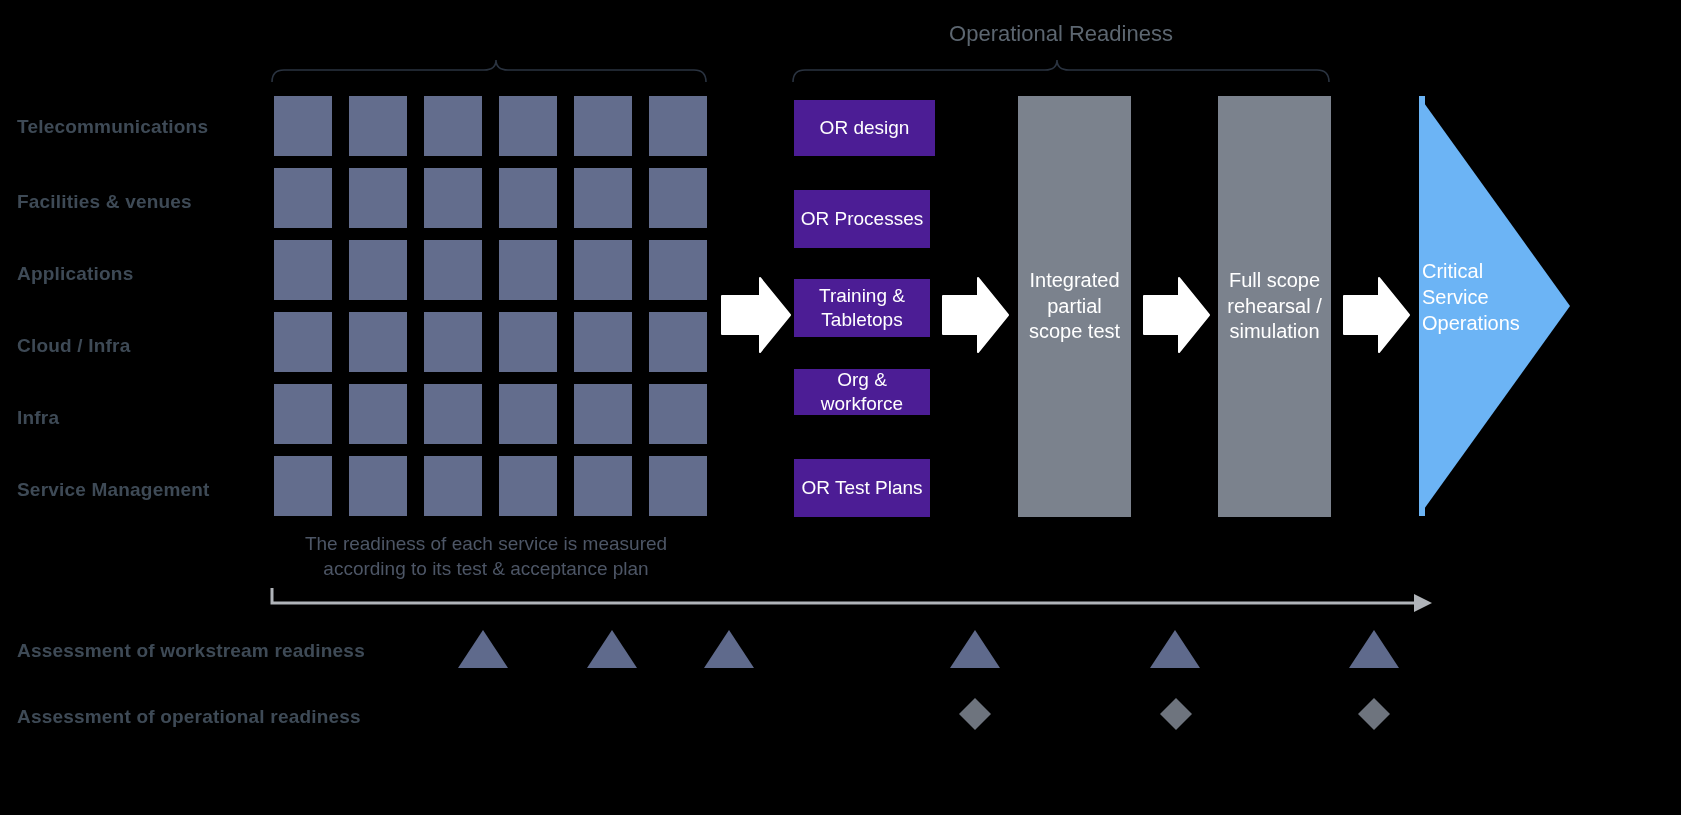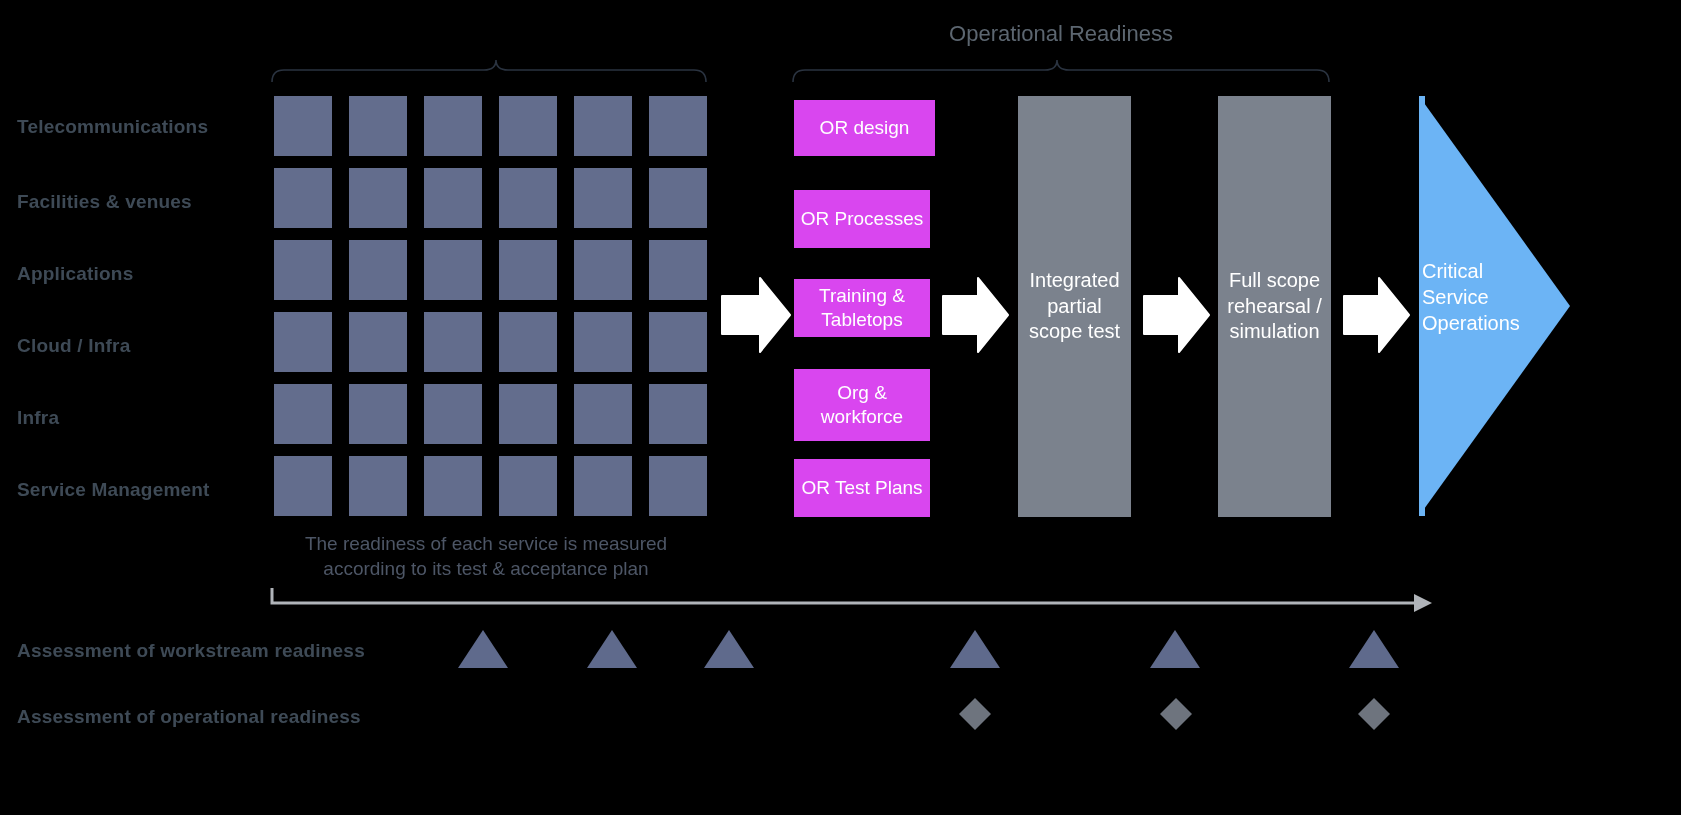--- a/index.html
+++ b/index.html
@@ -37,21 +37,21 @@
 
   
   .cell {
     position: absolute;
     background: #636d8d;
   }
 
   
   .or-box {
     position: absolute;
-    background: #d946ef;
+    background: #4c1d95;
     color: #ffffff;
     font-size: 19px;
     display: flex;
     align-items: center;
     justify-content: center;
     text-align: center;
     line-height: 1.25;
     box-sizing: border-box;
     padding: 2px 4px;
   }
@@ -188,21 +188,21 @@
     <div>The readiness of each service is measured</div>
     <div>according to its test &amp; acceptance plan</div>
   </div>
 
   <div class="or-box" style="left:794px; top:100px; width:141px; height:56px;">OR design</div>
 
   <div class="or-box" style="left:794px; top:279px; width:136px; height:58px;">Training &amp; Tabletops</div>
 
   <div class="or-box" style="left:794px; top:190px; width:136px; height:58px;">OR Processes</div>
 
-  <div class="or-box" style="left:794px; top:369px; width:136px; height:72px;">Org &amp; workforce</div>
+  <div class="or-box" style="left:794px; top:369px; width:136px; height:46px;">Org &amp; workforce</div>
 
   <div class="or-box" style="left:794px; top:459px; width:136px; height:58px;">OR Test Plans</div>
 
   <div class="phase-col" style="left:1018px; top:96px; width:113px; height:421px;">Integrated partial scope test</div>
 
   <div class="phase-col" style="left:1218px; top:96px; width:113px; height:421px;">Full scope rehearsal / simulation</div>
 
   <div class="blue-arrow-label" style="left:1422px; top:258px; width:140px;">Critical
 Service
 Operations</div>

